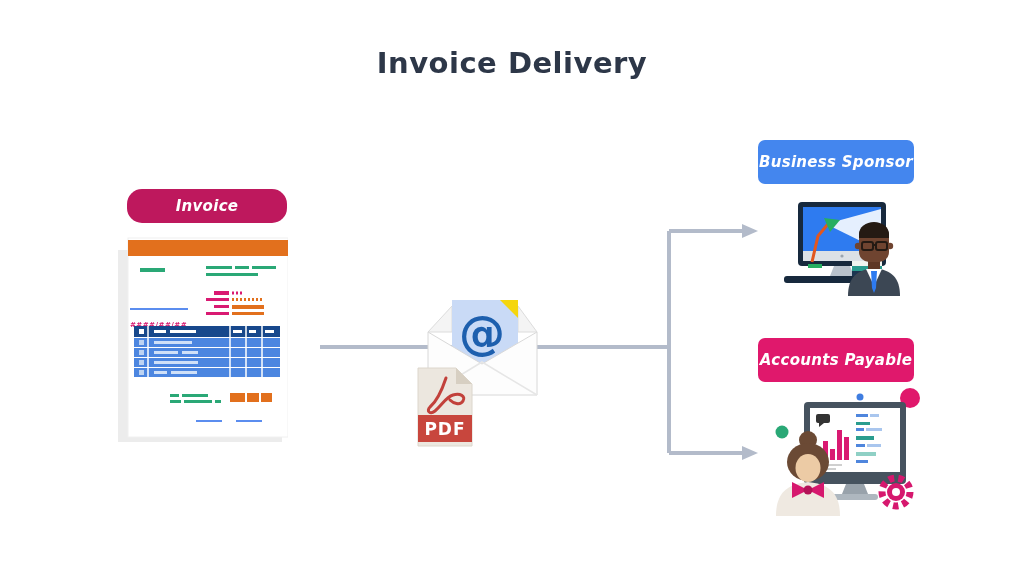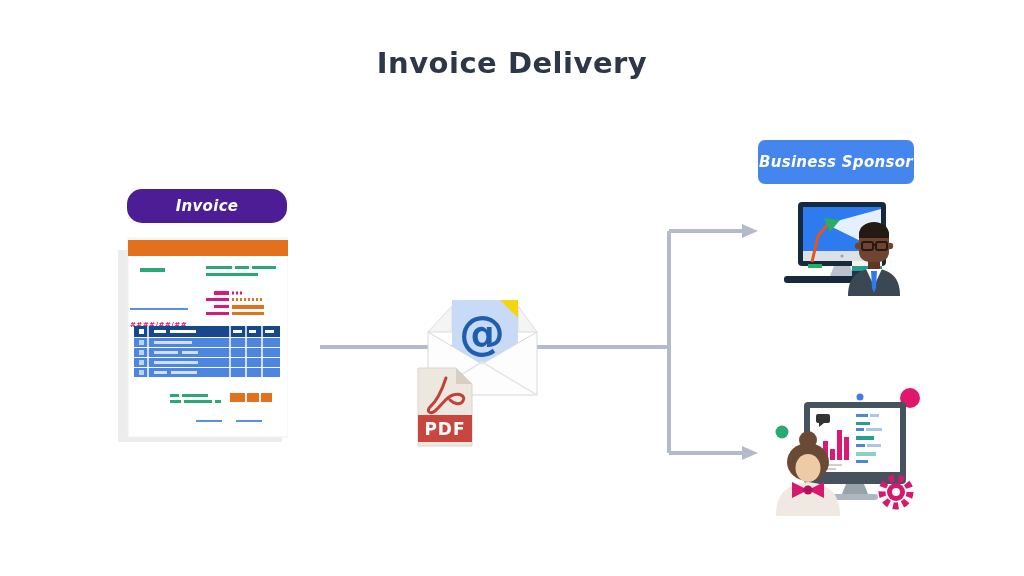--- a/index.html
+++ b/index.html
@@ -4,21 +4,21 @@
 <style>
   html,body{margin:0;padding:0;background:#fff;}
   .canvas{position:relative;width:1024px;height:576px;background:#ffffff;overflow:hidden;
           font-family:"DejaVu Sans","Liberation Sans",sans-serif;}
   .abs{position:absolute;}
   .title{left:0;right:0;top:46px;text-align:center;font-size:29px;font-weight:700;
          color:#2d3748;letter-spacing:.5px;z-index:2;}
   .badge{width:156px;border-radius:7px;color:#fff;font-weight:700;font-size:15px;
          text-align:center;display:flex;align-items:center;justify-content:center;
          line-height:1.25;z-index:3;letter-spacing:.3px;font-style:italic;}
-  .badge-invoice{left:127px;top:189px;width:160px;height:34px;background:#4c1d95;border-radius:15px;}
+  .badge-invoice{left:127px;top:189px;width:160px;height:34px;background:#be185d;border-radius:15px;}
   .badge-bs{left:758px;top:140px;height:44px;background:#4486ee;}
   .badge-ap{left:758px;top:338px;height:44px;background:#e0186c;}
   svg{display:block;}
   .z1{z-index:1;} .z2{z-index:2;} .z3{z-index:3;}
 </style>
 </head>
 <body>
 
 <div class="canvas">
 
@@ -168,20 +168,23 @@
       <rect x="77" y="30" width="30" height="36" rx="10" fill="#6f4430"></rect>
       <path d="M77,42 v-4 a15,12 0 0 1 30,0 v4 z" fill="#241a13"></path>
       <g stroke="#241a13" stroke-width="2" fill="none">
         <rect x="80" y="46" width="11" height="8" rx="2"></rect>
         <rect x="94" y="46" width="11" height="8" rx="2"></rect>
         <line x1="91" y1="49" x2="94" y2="49"></line>
       </g>
     </g>
   </svg>
 
+  <div class="abs badge badge-ap">
+    <span>Accounts Payable</span>
+  </div>
 
   <svg class="abs z2" style="left:772px;top:386px" width="148" height="130" viewBox="0 0 148 130">
     <circle cx="138" cy="12" r="10" fill="#e0186c"></circle>
     <circle cx="88" cy="11" r="3.5" fill="#3f7de0"></circle>
     <circle cx="10" cy="46" r="6.5" fill="#2aa876"></circle>
     <g>
       <rect x="32" y="16" width="102" height="82" rx="4" fill="#46535f"></rect>
       <rect x="38" y="22" width="90" height="64" fill="#ffffff"></rect>
       <g>
         <rect x="44" y="28" width="14" height="9" rx="2" fill="#333333"></rect>

